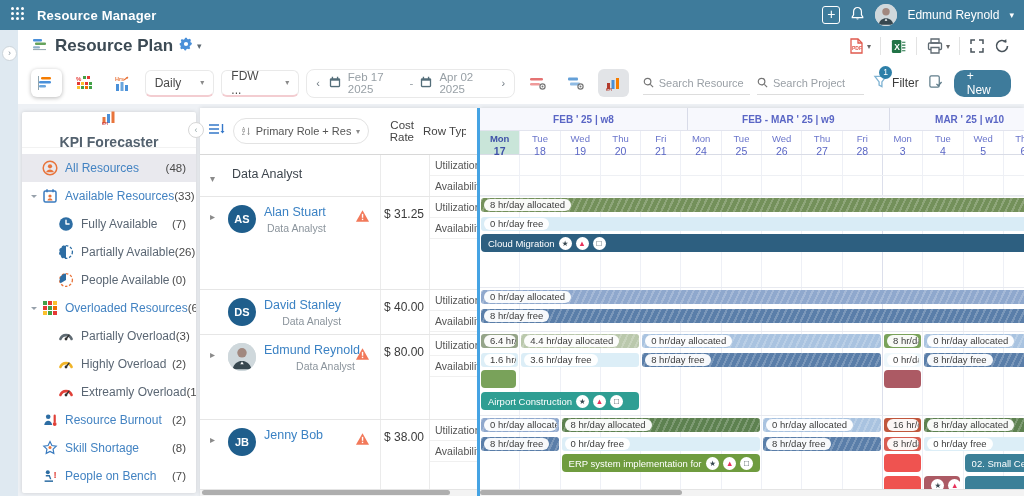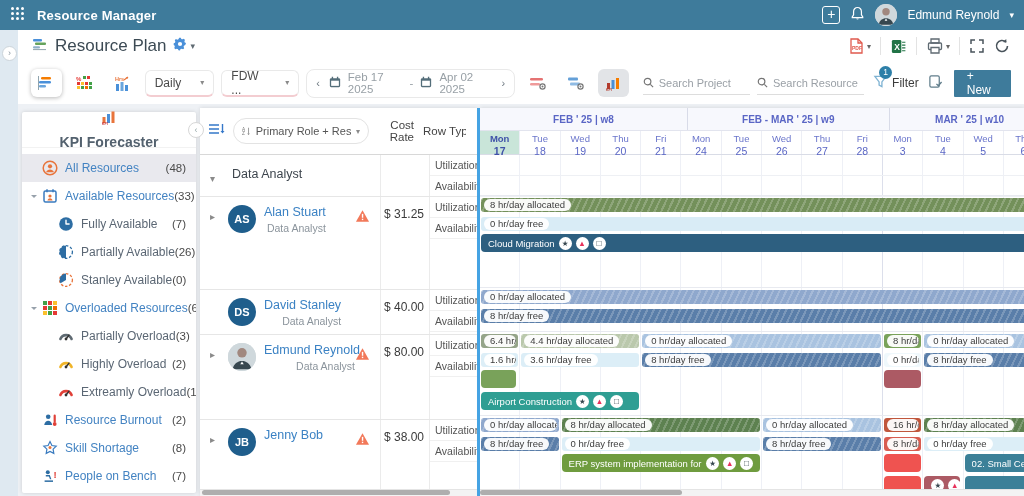--- a/index.html
+++ b/index.html
@@ -17,21 +17,21 @@
   .ab-caret { color:#fff; font-size:9px; }
 
   
   .left-rail { position:absolute; left:0; top:30px; width:18px; bottom:0; background:#dfe9f1; z-index:5; }
   .rail-btn { position:absolute; top:16px; left:2px; width:15px; height:15px; border-radius:50%; background:#fff; border:1px solid #ccd4da; color:#8a97a1; font-size:9px; line-height:13px; text-align:center; cursor:pointer; }
 
   .page { position:absolute; left:18px; top:30px; right:0; bottom:0; }
 
   
   .title-row { position:absolute; top:0; left:0; right:0; height:32px; background:#fff; display:flex; align-items:center; padding:0 14px; }
-  .pg-title { font-size:17px; font-weight:normal; color:#3c4a54; margin:0 6px 0 7px; }
+  .pg-title { font-size:17px; font-weight:bold; color:#3c4a54; margin:0 6px 0 7px; }
   .gear { margin-right:4px; }
   .tcaret { color:#5f6a72; font-size:9px; }
   .tr-right { margin-left:auto; display:flex; align-items:center; gap:9px; }
   .vsep { width:1px; height:18px; background:#e3e3e3; }
   .mini-caret { color:#666; font-size:8px; margin-left:2px; }
   .ico-btn { display:flex; align-items:center; cursor:pointer; }
 
   
   .toolbar { position:absolute; top:32px; left:0; right:0; height:42px; background:#fff; display:flex; align-items:center; padding:0 13px; gap:7px; }
   .icon-btn { width:34px; height:28px; border-radius:6px; display:flex; align-items:center; justify-content:center; cursor:pointer; background:#fff; }
@@ -41,21 +41,21 @@
   .sel-caret { color:#8a8a8a; font-size:8px; }
   .dategroup { height:29px; border:1px solid #e9e9e9; border-radius:8px; display:flex; align-items:center; padding:0 7px; gap:7px; font-size:11.5px; color:#98a0a6; background:#fff; }
   .dg-chev { color:#6f7a82; font-size:11px; cursor:pointer; padding:0 2px; }
   .tb-spacer { flex:1; }
   .search { width:118px; border-bottom:1px solid #ddd; height:24px; display:flex; align-items:center; gap:5px; }
   .search input { border:none; outline:none; width:100%; font-size:11px; color:#555; background:transparent; }
   .search input::placeholder { color:#9aa0a6; }
   .filter-wrap { display:flex; align-items:center; gap:4px; margin:0 2px; cursor:pointer; position:relative; }
   .filter-badge { position:absolute; top:-8px; left:6px; width:13px; height:13px; border-radius:50%; background:#2d7fa8; color:#fff; font-size:8.5px; line-height:13px; text-align:center; }
   .filter-label { font-size:12px; color:#3c3c3c; }
-  .new-btn { background:#3e7b9b; color:#fff; font-size:12px; height:27px; padding:0 13px; border-radius:1px; display:flex; align-items:center; cursor:pointer; margin-left:4px; }
+  .new-btn { background:#3e7b9b; color:#fff; font-size:12px; height:27px; padding:0 13px; border-radius:10px; display:flex; align-items:center; cursor:pointer; margin-left:4px; }
 
   
   .workspace { position:absolute; top:78px; left:0; right:0; bottom:0; }
 
   
   .kpi-panel { position:absolute; left:4px; top:4px; width:174px; bottom:3px; background:#fff; box-shadow:0 0 4px rgba(0,0,0,.15); border-radius:2px; }
   .kpi-head { height:36px; display:flex; align-items:center; justify-content:center; gap:6px; color:#53616e; font-size:14px; font-weight:bold; border-bottom:1px solid #f2f2f2;flex-direction:column; }
   .kpi-collapse { position:absolute; right:-8px; top:10px; width:16px; height:16px; border-radius:50%; background:#fff; border:1px solid #d7d7d7; color:#9aa; font-size:9px; line-height:14px; text-align:center; cursor:pointer; z-index:3; }
   .kpi-list { position:absolute; top:42px; left:0; right:0; bottom:0; overflow:hidden; }
   .kpi-item { height:28px; display:flex; align-items:center; padding-left:8px; cursor:pointer; }
@@ -319,28 +319,28 @@
           <rect x="12" y="3" width="3" height="11" fill="#f57c00"></rect>
           <text x="2" y="15.5" font-size="3.5" fill="#b23b2e" font-weight="bold">KPI</text>
         </svg>
     </div>
     <div class="tb-spacer"></div>
     <div class="search">
       <span><svg width="11" height="11" viewBox="0 0 12 12">
             <circle cx="5" cy="5" r="3.6" fill="none" stroke="#757575" stroke-width="1.3"></circle>
             <path d="M8 8l3 3" stroke="#757575" stroke-width="1.3"></path>
           </svg></span>
-      <input placeholder="Search Project" style="">
+      <input placeholder="Search Resource" style="">
     </div>
     <div class="search">
       <span><svg width="11" height="11" viewBox="0 0 12 12">
             <circle cx="5" cy="5" r="3.6" fill="none" stroke="#757575" stroke-width="1.3"></circle>
             <path d="M8 8l3 3" stroke="#757575" stroke-width="1.3"></path>
           </svg></span>
-      <input placeholder="Search Resource" style="">
+      <input placeholder="Search Project" style="">
     </div>
     <div class="filter-wrap">
       <span class="filter-badge">1</span>
       <span><svg width="15" height="15" viewBox="0 0 16 16">
             <path d="M2 2.5h12L9.5 8.5v5l-3-1.6V8.5z" fill="none" stroke="#7fb3d3" stroke-width="1.4"></path>
           </svg></span>
       <span class="filter-label">Filter</span>
     </div>
     <span><svg width="15" height="15" viewBox="0 0 16 16">
           <rect x="2" y="2" width="10" height="12" rx="1.5" fill="none" stroke="#607d8b" stroke-width="1.3"></rect>
@@ -415,21 +415,21 @@
             <span class="kcount">(26)</span>
           </div>
           <div class="kpi-item sub">
             <span class="chev"></span>
             <span class="kicon">
               <svg viewBox="0 0 16 16">
                 <circle cx="8" cy="8" r="6.4" fill="none" stroke="#e8743b" stroke-width="1.3" stroke-dasharray="2.4 1.8"></circle>
                 <path d="M8 8V1.6A6.4 6.4 0 0 0 2.5 11.2z" fill="#2d6da3"></path>
               </svg>
             </span>
-            <span class="klabel">Stanley Available</span>
+            <span class="klabel">People Available</span>
             <span class="kcount">(0)</span>
           </div>
           <div class="kpi-item">
             <span class="chev on"></span>
             <span class="kicon">
               <svg viewBox="0 0 16 16">
                 <g>
                   <rect x="1" y="1" width="4" height="4" fill="#43a047"></rect>
                   <rect x="6" y="1" width="4" height="4" fill="#e53935"></rect>
                   <rect x="11" y="1" width="4" height="4" fill="#fbc02d"></rect>

